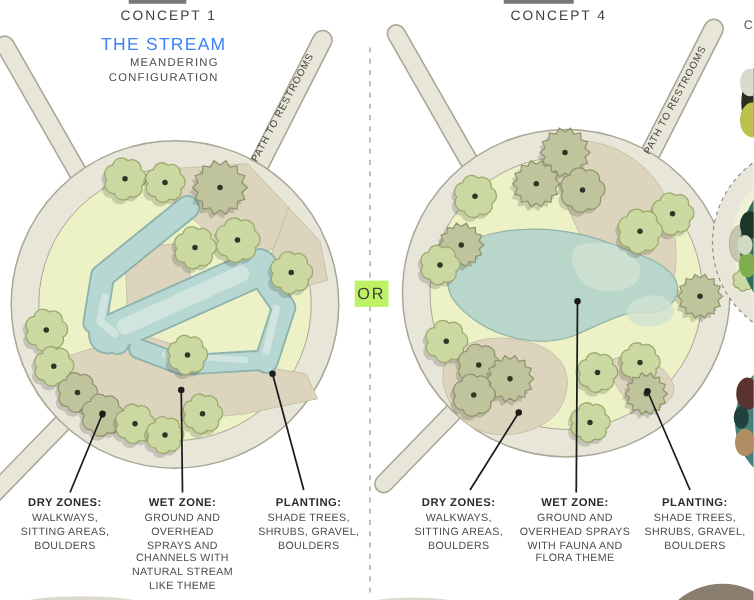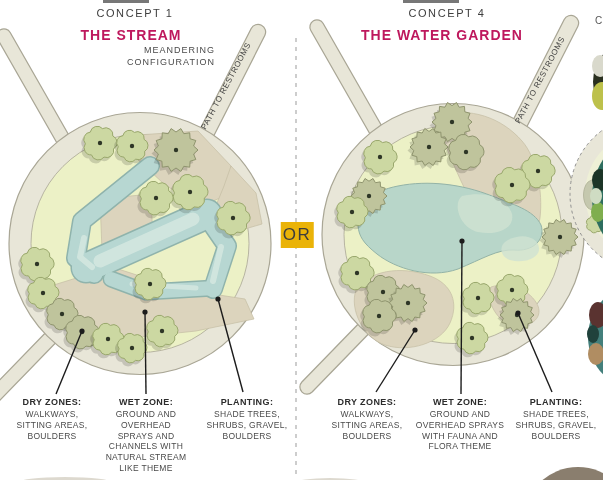--- a/index.html
+++ b/index.html
@@ -1,26 +1,26 @@
 <!DOCTYPE html>
 <html><head>
 <meta charset="utf-8">
 <style>
   html,body{margin:0;padding:0;background:#fff;}
   .stage{position:relative;width:603px;height:480px;background:#fff;overflow:hidden;
          font-family:"Liberation Sans",sans-serif;}
   .abs{position:absolute;}
   .center{transform:translateX(-50%);text-align:right;}
   .eyebrow{font-size:11px;letter-spacing:1.6px;color:#3e3e3e;white-space:nowrap;}
-  .title{font-size:14px;font-weight:bold;letter-spacing:1px;color:#be185d;white-space:nowrap;}
-  .subtitle{font-size:9px;letter-spacing:1px;color:#4a4a4a;line-height:11.5px;white-space:pre-line;margin-left:40px;}
+  .title{font-size:14px;font-weight:normal;letter-spacing:1px;color:#3b82f6;white-space:nowrap;}
+  .subtitle{font-size:9px;letter-spacing:1px;color:#4a4a4a;line-height:11.5px;white-space:pre-line;}
   .legend-block{width:120px;text-align:center;}
   .legend-heading{font-size:9px;font-weight:bold;letter-spacing:.4px;color:#2c2c2c;}
   .legend-body{font-size:8.5px;line-height:10.8px;letter-spacing:.3px;color:#4a4a4a;white-space:pre-line;margin-top:2px;}
-  .or-label{font-size:17px;letter-spacing:1.5px;color:#3d3d3d;background:#eab308;padding:3px 2px;
+  .or-label{font-size:13px;letter-spacing:1.5px;color:#3d3d3d;background:#bef264;padding:3px 2px;
             transform:translate(-50%,-50%);}
   .path-label{font-size:8px;letter-spacing:.6px;color:#3f3f3f;white-space:nowrap;
               transform:translate(-50%,-50%) rotate(-62deg);}
   .top-sliver{height:3px;background:#4a4a4a;opacity:.75;}
   .crop-frag{font-size:10px;color:#555;}
 </style>
 </head>
 <body>
 
 <div class="stage">
@@ -277,21 +277,20 @@
   <div class="abs top-sliver" style="left:403px;top:0;width:56px"></div>
   <div class="abs crop-frag" style="left:595px;top:15px">C</div>
 
   <div class="abs center eyebrow" style="left:135px;top:7px">CONCEPT 1</div>
   <div class="abs center title" style="left:131px;top:27px">THE STREAM</div>
   <div class="abs center subtitle" style="left:131px;top:45px">MEANDERING
 CONFIGURATION</div>
   <div class="abs path-label" style="left:226px;top:86px">PATH TO RESTROOMS</div>
 
   <div class="abs center eyebrow" style="left:447px;top:7px">CONCEPT 4</div>
-  <div class="abs center title" style="left:442px;top:27px">THE WATER GARDEN</div>
   <div class="abs path-label" style="left:540px;top:80px">PATH TO RESTROOMS</div>
 
   <div class="abs or-label" style="left:297px;top:235px">OR</div>
 
   <div class="abs legend-block" style="left:52px;top:397px;transform:translateX(-50%)">
     <div class="legend-heading">DRY ZONES:</div>
     <div class="legend-body">WALKWAYS,
 SITTING AREAS,
 BOULDERS</div>
   </div>

